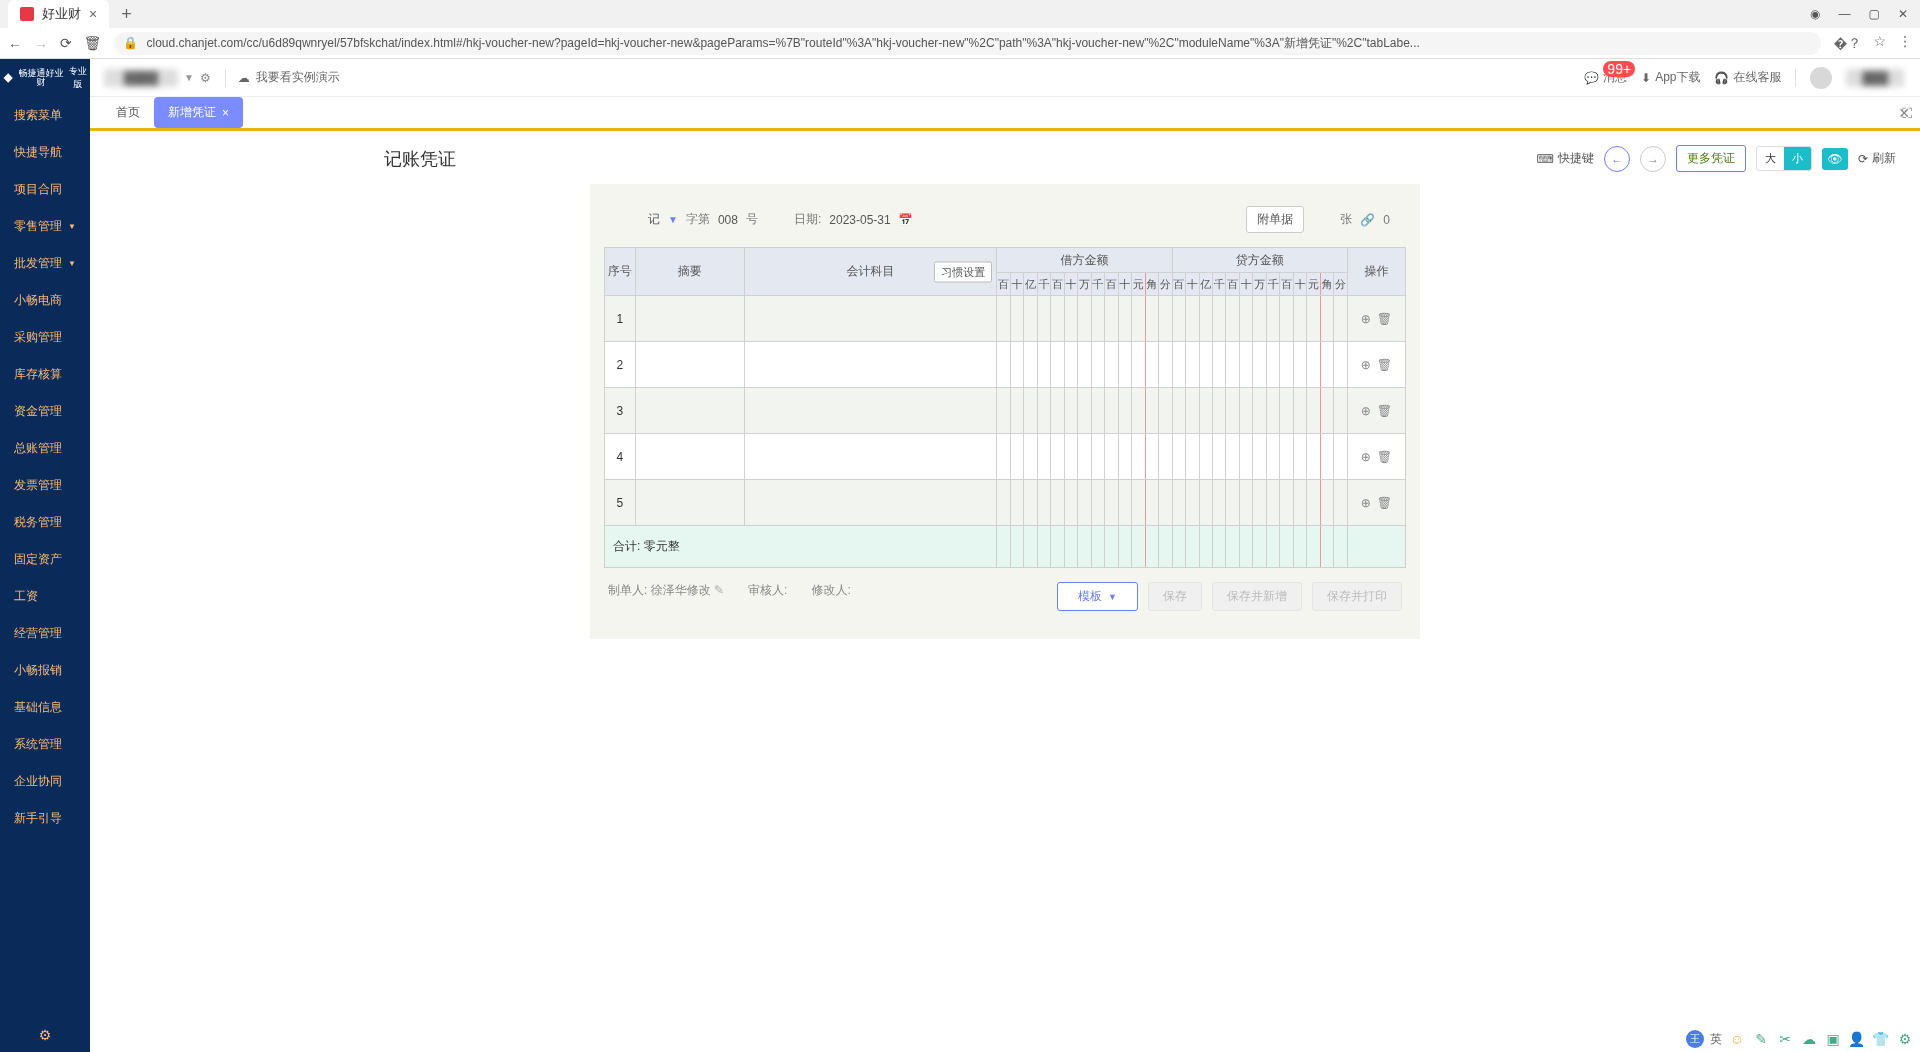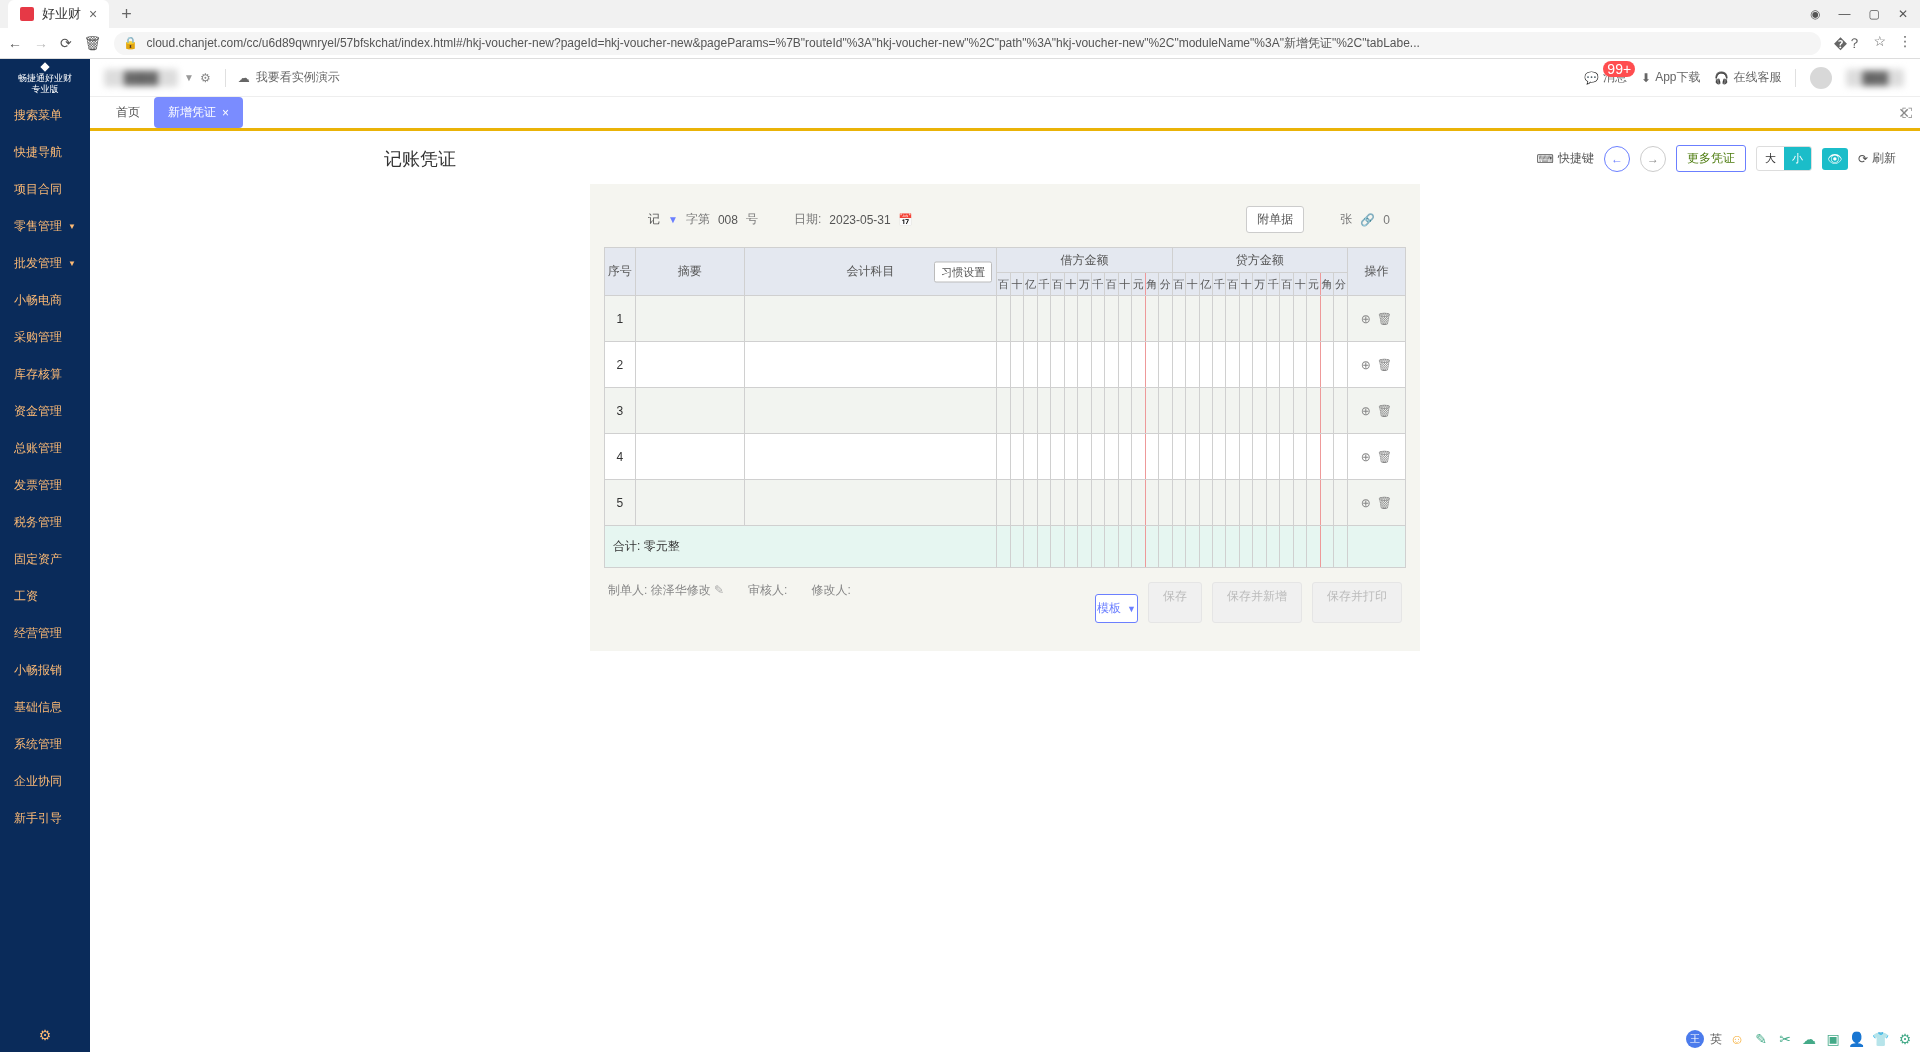--- a/index.html
+++ b/index.html
@@ -17,21 +17,21 @@
 .addr-bar { display: flex; align-items: center; height: 30px; padding: 0 8px; gap: 12px; background: #fff; }
 .nav-icons { display: flex; gap: 12px; color: #555; font-size: 14px; }
 .nav-icons span { cursor: pointer; }
 .url-box { flex: 1; display: flex; align-items: center; gap: 8px; background: #f5f5f5; border-radius: 14px; padding: 3px 10px; font-size: 12px; color: #555; overflow: hidden; }
 .lock-icon { color: #888; }
 .url-text { white-space: nowrap; overflow: hidden; text-overflow: ellipsis; }
 .addr-right { display: flex; gap: 12px; color: #666; font-size: 14px; }
 
 
 .app-header { display: flex; align-items: center; height: 38px; border-bottom: 1px solid #eee; }
-.brand-box { width: 90px; height: 38px; background: #0a2b5a; color: #fff; display: flex; flex-direction: column; align-items: center; justify-content: center; font-size: 10px; text-align: center; }
+.brand-box { width: 90px; height: 38px; background: #0a2b5a; color: #fff; display: flex; flex-direction: row; align-items: center; justify-content: center; font-size: 10px; text-align: center; }
 .brand-icon { width: 18px; height: 14px; }
 .brand-text { font-size: 9px; line-height: 1; }
 .brand-sub { font-size: 9px; }
 .company-sel { display: flex; align-items: center; gap: 6px; padding: 0 14px; color: #666; font-size: 12px; }
 .company-name { filter: blur(3px); background: #ddd; border-radius: 3px; padding: 2px 20px; }
 .hdr-divider { width: 1px; height: 18px; background: #e0e0e0; }
 .demo-link { display: flex; align-items: center; gap: 6px; padding: 0 12px; color: #666; font-size: 12px; cursor: pointer; }
 .hdr-right { margin-left: auto; display: flex; align-items: center; gap: 14px; padding-right: 16px; font-size: 12px; color: #666; }
 .hdr-item { display: flex; align-items: center; gap: 4px; cursor: pointer; position: relative; }
 .badge { position: absolute; top: -8px; right: -8px; background: #ff4d4f; color: #fff; border-radius: 8px; padding: 0 4px; font-size: 14px; }
@@ -97,21 +97,21 @@
 .amount-cell { width: 13.6px; padding: 0; }
 .amount-cell.red-r { border-right-color: #e99; }
 .ops-cell { }
 .ops-icons { display: flex; gap: 6px; justify-content: center; color: #888; font-size: 12px; }
 .ops-icons span { cursor: pointer; }
 .total-row td { background: #e6f6f1 !important; height: 42px; text-align: left; padding-left: 8px; }
 .total-label { font-size: 12px; }
 
 .voucher-footer { display: flex; padding: 14px 4px; font-size: 12px; color: #888; gap: 24px; }
 .footer-btns { margin-left: auto; display: flex; gap: 10px; }
-.btn-outline { border: 1px solid #6b7fff; color: #6b7fff; padding: 5px 1px; border-radius: 3px; cursor: pointer; display: flex; gap: 6px; align-items: center; background: #fff; margin-top: 12px; }
+.btn-outline { border: 1px solid #6b7fff; color: #6b7fff; padding: 5px 20px; border-radius: 3px; cursor: pointer; display: flex; gap: 6px; align-items: center; background: #fff; }
 .btn-disabled { background: #f0f0f0; color: #bbb; padding: 5px 14px; border-radius: 3px; cursor: not-allowed; border: 1px solid #e5e5e5; }
 
 
 .systray { position: fixed; bottom: 4px; right: 6px; display: flex; gap: 6px; align-items: center; font-size: 12px; }
 .systray-icon { width: 18px; height: 18px; display: flex; align-items: center; justify-content: center; cursor: pointer; color: #4a8; font-size: 14px; }
 .ime-badge { background: #4b7bec; color: #fff; border-radius: 50%; width: 18px; height: 18px; display: flex; align-items: center; justify-content: center; font-size: 10px; }
 </style>
 </head>
 <body>
 

